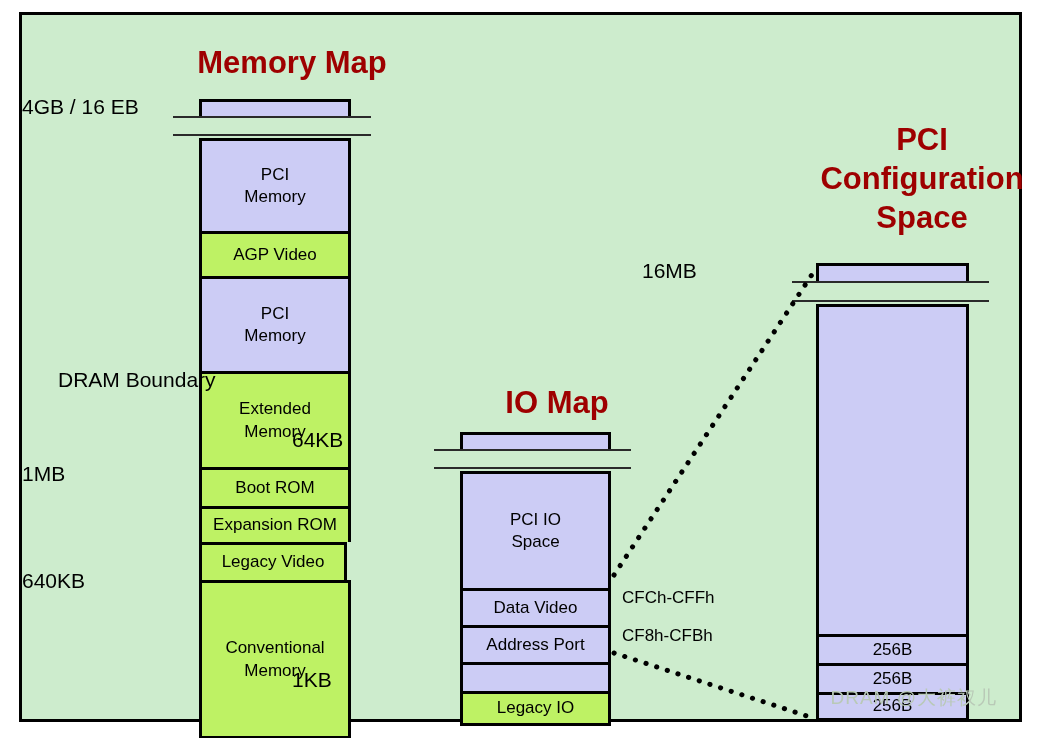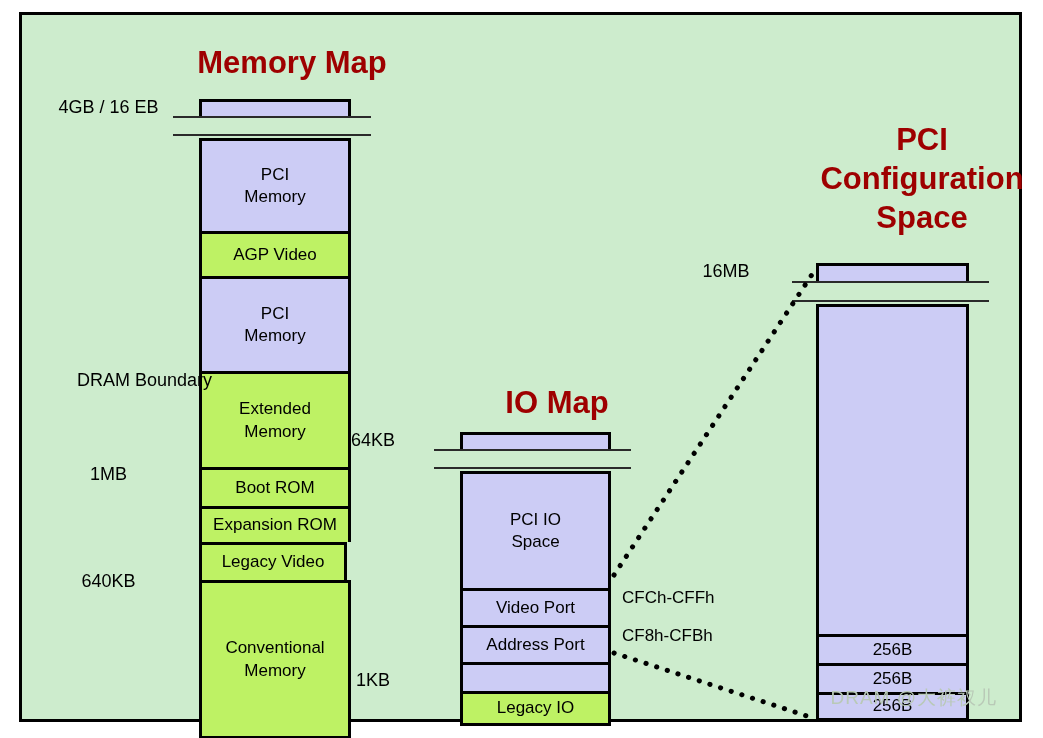--- a/index.html
+++ b/index.html
@@ -61,23 +61,23 @@
     overflow:visible;
   }
   .seg.last{ border-bottom-width:3px; }
   .seg.lav{ background:#ccccf5; }
   .seg.grn{ background:#bef264; }
   .seg .txt{ display:block; white-space:pre-line; }
 
   
   .scale-label{
     position:absolute;
-    font-size:18px;
+    font-size:21px;
     color:#000000;
-    text-align:center;
+    text-align:left;
     white-space:nowrap;
     transform:translateY(-50%);
   }
   
   .side-label{
     position:absolute;
     font-size:17px;
     color:#000000;
     text-align:right;
     white-space:nowrap;
@@ -155,21 +155,21 @@
 
     <div class="stub" style="left:438px; top:417px; width:151px; height:18px;"></div>
     <div class="breakline" style="left:412px; top:434px; width:197px;"></div>
     <div class="breakline" style="left:412px; top:452px; width:197px;"></div>
 
     <div class="seg lav" style="left:438px; top:456px; width:151px; height:117px;">
       <span class="txt">PCI IO
 Space</span>
     </div>
     <div class="seg lav" style="left:438px; top:573px; width:151px; height:37px;">
-      <span class="txt">Video Port</span>
+      <span class="txt">Data Video</span>
     </div>
     <div class="seg lav" style="left:438px; top:610px; width:151px; height:37px;">
       <span class="txt">Address Port</span>
     </div>
     <div class="seg lav" style="left:438px; top:647px; width:151px; height:29px;">
       <span class="txt"></span>
     </div>
     <div class="seg grn last" style="left:438px; top:676px; width:151px; height:35px;">
       <span class="txt">Legacy IO</span>
     </div>

